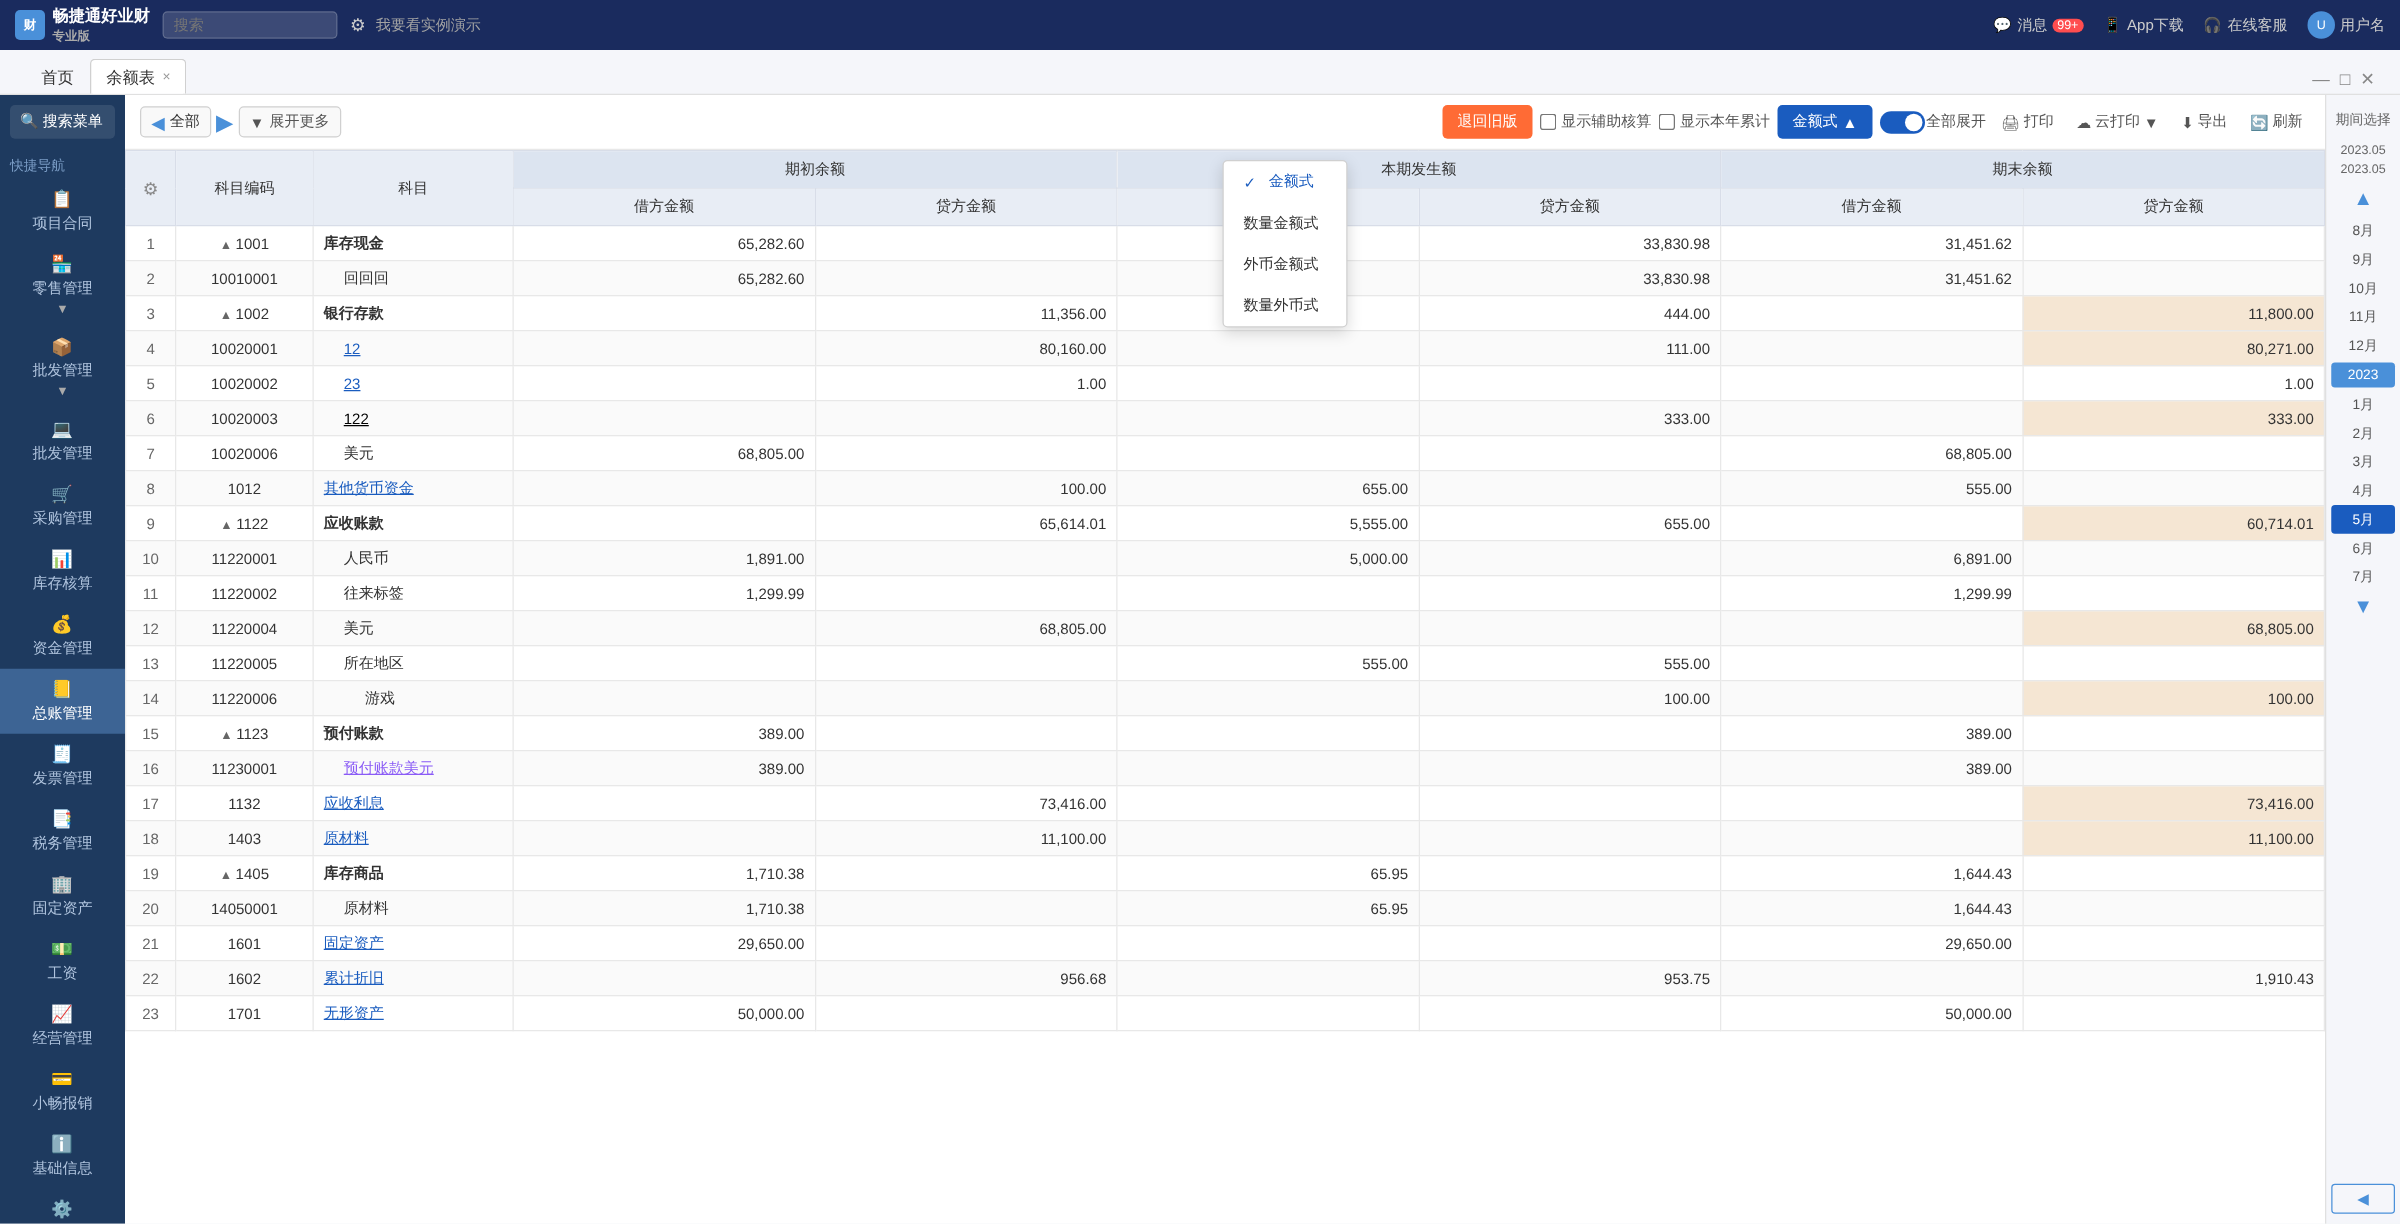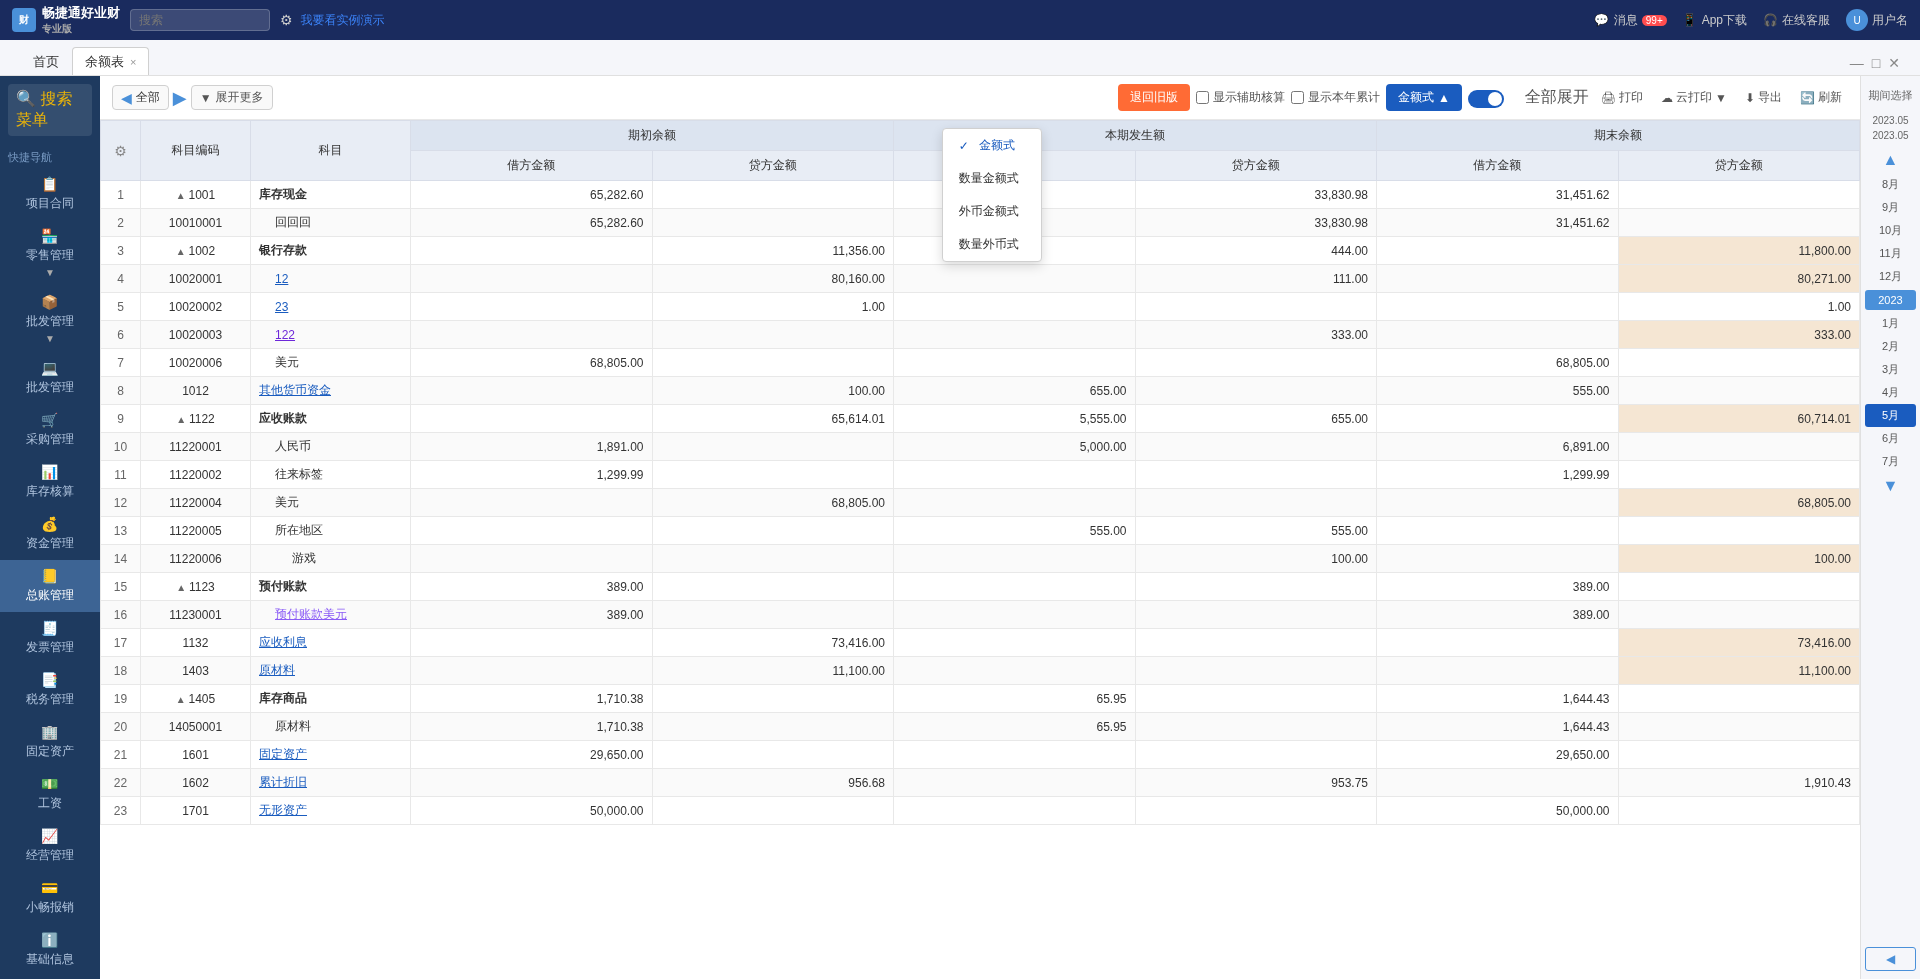--- a/index.html
+++ b/index.html
@@ -21,40 +21,40 @@
     .tab.home { background: transparent; color: #333; }
     .tab.active { background: #fff; color: #333; border-color: #d0d0d0; }
     .tab-close { font-size: 11px; color: #999; cursor: pointer; }
 
     
     .main-layout { display: flex; height: calc(979px - 40px - 36px); }
 
     
     .sidebar { width: 100px; background: #1e3a5f; display: flex; flex-direction: column; color: #ccc; }
     .sidebar-search { padding: 8px; }
-    .sidebar-search-btn { width: 100%; background: rgba(255,255,255,0.1); border: none; color: #eab308; padding: 5px 8px; border-radius: 4px; cursor: pointer; font-size: 16px; text-align: left; }
+    .sidebar-search-btn { width: 100%; background: rgba(255,255,255,0.1); border: none; color: #ffffff; padding: 5px 8px; border-radius: 4px; cursor: pointer; font-size: 12px; text-align: left; }
     .sidebar-nav-label { padding: 6px 8px 3px; font-size: 11px; color: #7a9cc5; }
     .sidebar-item { padding: 8px 8px; cursor: pointer; display: flex; flex-direction: column; align-items: center; gap: 3px; font-size: 12px; color: #b0c4de; transition: background 0.2s; }
     .sidebar-item.active { background: #3d6494; color: #fff; }
     .sidebar-item-icon { font-size: 14px; }
 
     
     .content { flex: 1; display: flex; flex-direction: column; overflow: hidden; background: #fff; }
 
     
     .toolbar { height: 44px; background: #fff; border-bottom: 1px solid #e8e8e8; display: flex; align-items: center; padding: 0 12px; gap: 8px; }
     .breadcrumb-area { display: flex; align-items: center; gap: 4px; flex: 1; }
     .breadcrumb-all { display: flex; align-items: center; gap: 4px; border: 1px solid #d0d0d0; border-radius: 4px; padding: 3px 8px; background: #f9f9f9; cursor: pointer; }
     .breadcrumb-arrow { color: #4a90d9; font-size: 14px; }
     .expand-btn { display: flex; align-items: center; gap: 4px; border: 1px solid #d0d0d0; border-radius: 4px; padding: 3px 8px; cursor: pointer; color: #555; background: #f9f9f9; }
     .toolbar-right { display: flex; align-items: center; gap: 6px; }
     .btn-back { background: #ff6b35; color: #fff; border: none; border-radius: 4px; padding: 5px 12px; cursor: pointer; font-size: 12px; }
     .checkbox-label { display: flex; align-items: center; gap: 4px; font-size: 12px; color: #555; cursor: pointer; }
     .btn-amount-mode { background: #1a5cbf; color: #fff; border: none; border-radius: 4px; padding: 5px 12px; cursor: pointer; font-size: 12px; display: flex; align-items: center; gap: 4px; position: relative; }
-    .btn-expand-all { display: flex; align-items: flex-end; gap: 21px; border: none; background: none; cursor: pointer; font-size: 16px; color: #555; }
+    .btn-expand-all { display: flex; align-items: center; gap: 1px; border: none; background: none; cursor: pointer; font-size: 12px; color: #555; }
     .toggle-switch { width: 36px; height: 18px; background: #1a5cbf; border-radius: 9px; position: relative; cursor: pointer; }
     .toggle-switch::after { content: ''; width: 14px; height: 14px; background: #fff; border-radius: 50%; position: absolute; top: 2px; right: 2px; }
     .btn-toolbar { background: none; border: none; cursor: pointer; font-size: 12px; color: #555; display: flex; align-items: center; gap: 3px; padding: 4px 6px; }
 
     
     .table-container { flex: 1; overflow: auto; position: relative; }
     table { width: 100%; border-collapse: collapse; table-layout: fixed; }
     thead th { background: #e8edf5; color: #333; font-weight: 500; padding: 6px 8px; border: 1px solid #d8dde8; text-align: center; font-size: 12px; position: sticky; top: 0; z-index: 10; }
     thead th.group-header { background: #dce4f0; }
     tbody td { padding: 5px 8px; border: 1px solid #e8e8e8; font-size: 12px; color: #333; height: 28px; }
@@ -95,21 +95,21 @@
     <div class="app-logo">
       <div class="app-logo-icon">财</div>
       <div>
         <div style="font-size:13px; font-weight:bold;">畅捷通好业财</div>
         <div style="font-size:10px; color:#aaa;">专业版</div>
       </div>
     </div>
     <input type="text" style="width: 140px; background: rgba(255, 255, 255, 0.15); border: 1px solid rgba(255, 255, 255, 0.2); border-radius: 4px; padding: 3px 8px; color: rgb(255, 255, 255); font-size: 12px;" placeholder="搜索">
     <div class="top-bar-center">
       <span style="cursor:pointer; font-size:14px;">⚙</span>
-      <span style="color:#3b82f6; cursor:pointer;">我要看实例演示</span>
+      <span style="color:#a3a3a3; cursor:pointer;">我要看实例演示</span>
     </div>
   </div>
   <div class="top-bar-right">
     <div class="top-bar-right-item">
       <span>💬</span>
       <span>消息</span>
       <span class="badge">99+</span>
     </div>
     <div class="top-bar-right-item">
       <span>📱</span>
@@ -363,21 +363,21 @@
               <td class="td-amount"></td>
               <td class="td-amount">1.00</td>
               <td class="td-amount"></td>
               <td class="td-amount"></td>
               <td class="td-amount"></td>
               <td class="td-amount">1.00</td>
             </tr>
             <tr>
               <td class="td-num">6</td>
               <td class="td-code">10020003</td>
-              <td class="td-name" style="padding-left: 24px;"><a style="color:#6d28d9;cursor:pointer;">122</a></td>
+              <td class="td-name" style="padding-left: 24px;"><a style="color:#000000;cursor:pointer;">122</a></td>
               <td class="td-amount"></td>
               <td class="td-amount"></td>
               <td class="td-amount"></td>
               <td class="td-amount">333.00</td>
               <td class="td-amount"></td>
               <td class="td-amount highlight">333.00</td>
             </tr>
             <tr>
               <td class="td-num">7</td>
               <td class="td-code">10020006</td>

